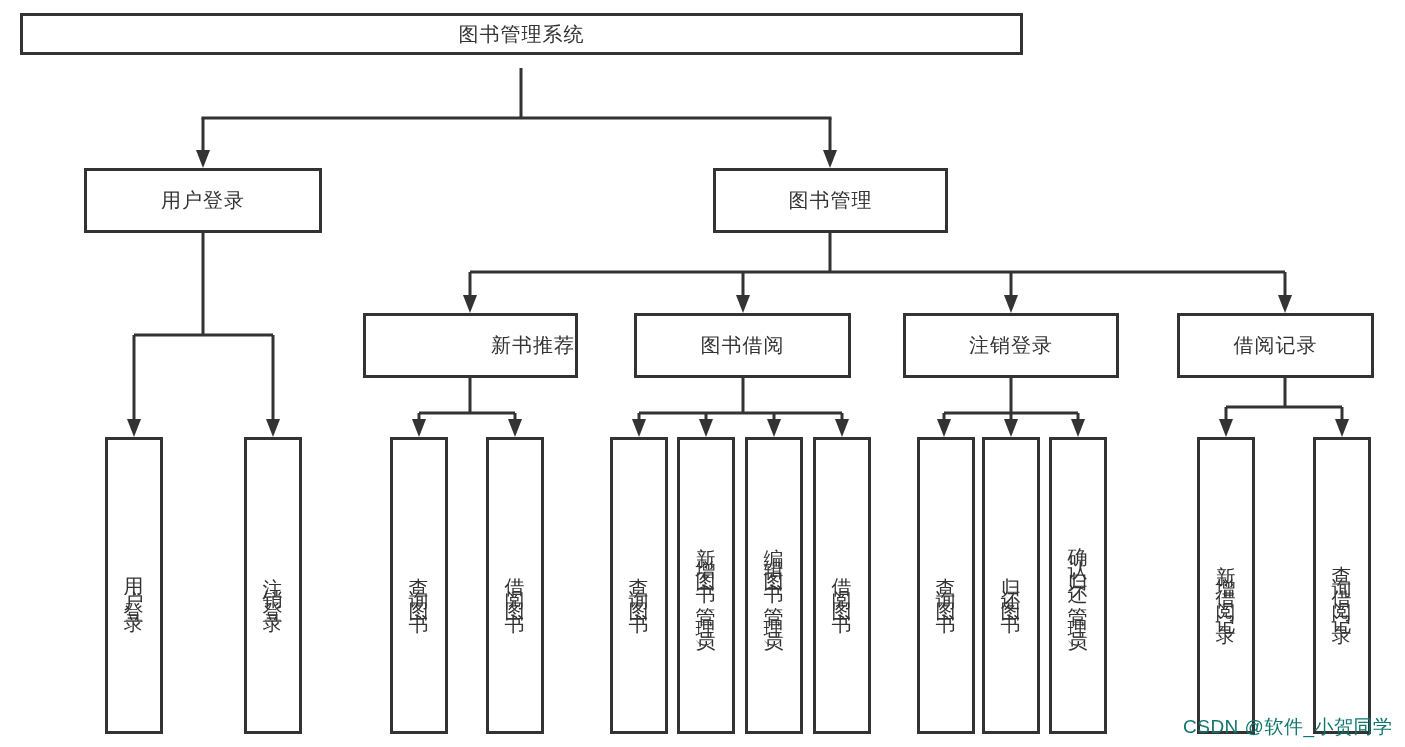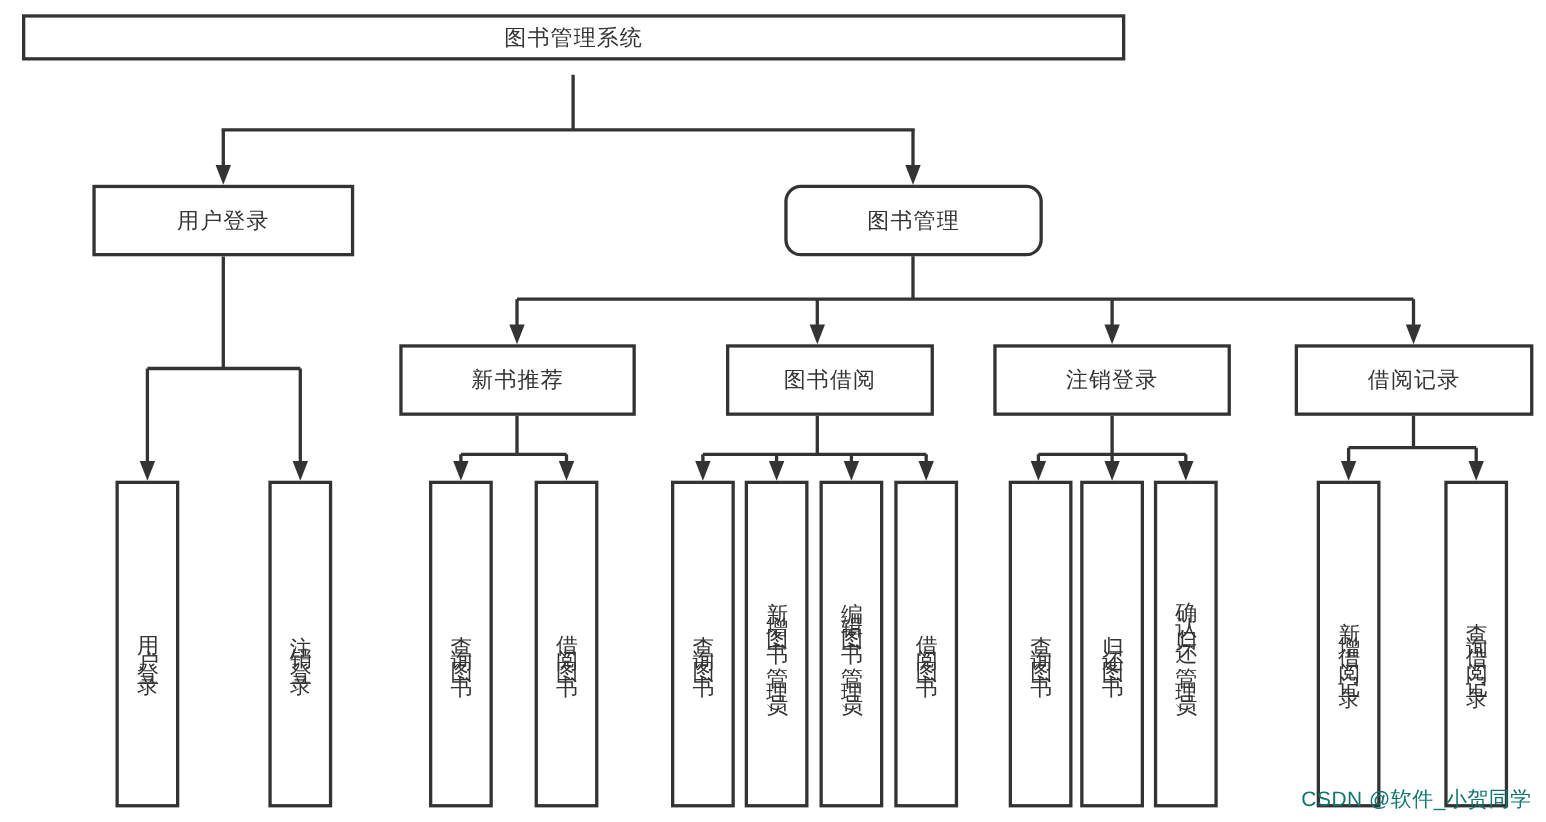--- a/index.html
+++ b/index.html
@@ -150,34 +150,34 @@
       </g>
   </svg>
 
   <div class="box lvl1">
     <span>图书管理系统</span>
   </div>
 
   <div class="box lvl2" style="left:84px;top:168px;width:238px;">
     <span>用户登录</span>
   </div>
-  <div class="box lvl2" style="left:713px;top:168px;width:235px;border-radius:15px;">
+  <div class="box lvl2" style="left:713px;top:168px;width:235px;">
     <span>图书管理</span>
   </div>
 
-  <div class="box lvl3" style="left:363px;top:313px;width:215px;">
+  <div class="box lvl3" style="left:363px;top:313px;width:215px;justify-content:flex-end;">
     <span>新书推荐</span>
   </div>
-  <div class="box lvl3" style="left:660px;top:313px;width:189px;">
+  <div class="box lvl3" style="left:634px;top:313px;width:217px;">
     <span>图书借阅</span>
   </div>
   <div class="box lvl3" style="left:903px;top:313px;width:216px;">
     <span>注销登录</span>
   </div>
-  <div class="box lvl3" style="left:1177px;top:313px;width:217px;">
+  <div class="box lvl3" style="left:1177px;top:313px;width:197px;">
     <span>借阅记录</span>
   </div>
 
   <div class="box leaf" style="left:105px;">
     <span class="vtext">用户登录</span>
   </div>
   <div class="box leaf" style="left:244px;">
     <span class="vtext">注销登录</span>
   </div>
   <div class="box leaf" style="left:390px;">

